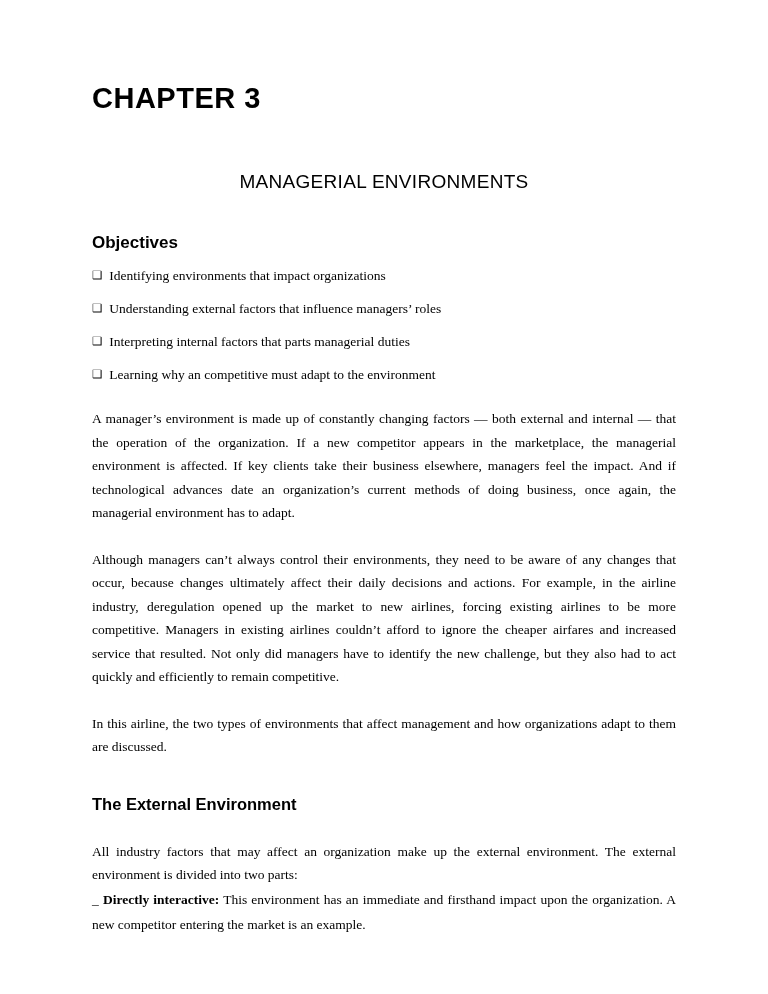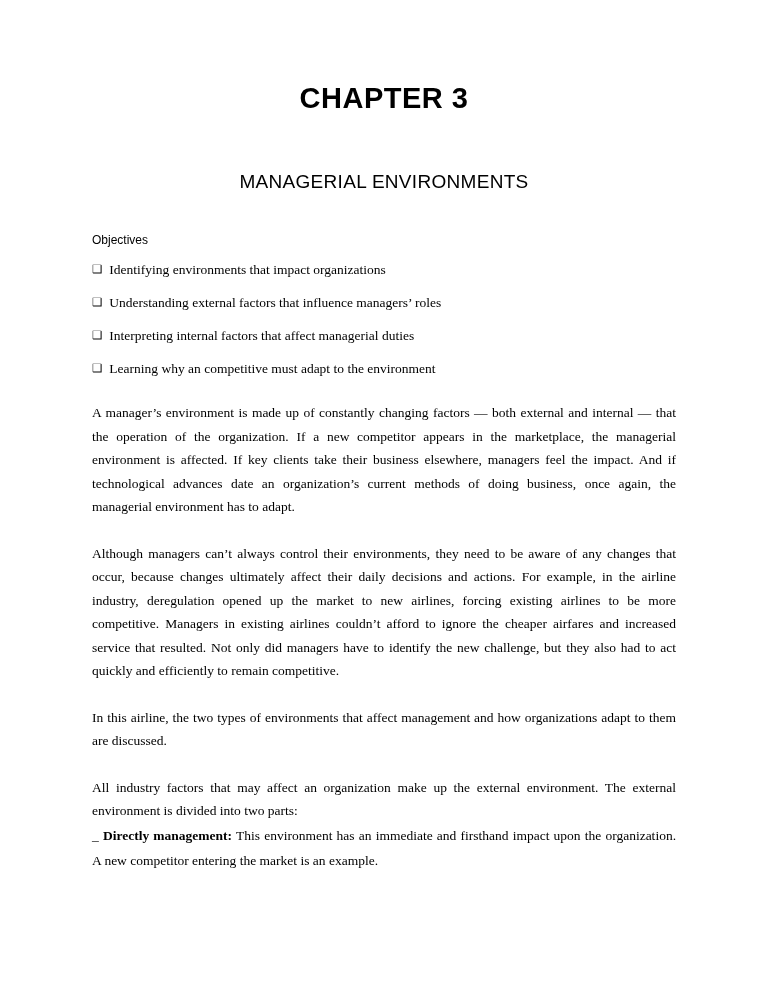--- a/index.html
+++ b/index.html
@@ -16,35 +16,34 @@
     padding: 82px 92px 40px 92px;
     font-family: "Liberation Serif", serif;
     color: #000000;
     overflow: hidden;
   }
   .chapter-title {
     font-family: "Liberation Sans", sans-serif;
     font-weight: bold;
     font-size: 29px;
     letter-spacing: 0.5px;
-    text-align: center;
     margin: 0 0 56px 0;
   }
   .chapter-subtitle {
     font-family: "Liberation Sans", sans-serif;
     font-weight: normal;
     font-size: 19px;
     letter-spacing: 0.3px;
     text-align: center;
     margin: 0 0 40px 0;
   }
   .objectives-heading {
     font-family: "Liberation Sans", sans-serif;
-    font-weight: normal;
-    font-size: 12px;
+    font-weight: bold;
+    font-size: 17px;
     margin: 0 0 15px 0;
   }
   .objective-item {
     font-size: 13.5px;
     margin: 12px 0 17px 0;
   }
   .bullet {
     display: inline-block;
     font-size: 11.5px;
     margin-right: 7px;
@@ -92,30 +91,31 @@
 
   <div class="objectives-heading">Objectives</div>
 
   <div class="objective-item">
     <span class="bullet">❑</span><span>Identifying environments that impact organizations</span>
   </div>
   <div class="objective-item">
     <span class="bullet">❑</span><span>Understanding external factors that influence managers’ roles</span>
   </div>
   <div class="objective-item">
-    <span class="bullet">❑</span><span>Interpreting internal factors that affect managerial duties</span>
+    <span class="bullet">❑</span><span>Interpreting internal factors that parts managerial duties</span>
   </div>
   <div class="objective-item">
     <span class="bullet">❑</span><span>Learning why an competitive must adapt to the environment</span>
   </div>
 
   <p class="body-paragraph spacer-top">A manager’s environment is made up of constantly changing factors — both external and internal — that the operation of the organization. If a new competitor appears in the marketplace, the managerial environment is affected. If key clients take their business elsewhere, managers feel the impact. And if technological advances date an organization’s current methods of doing business, once again, the managerial environment has to adapt.</p>
 
   <p class="body-paragraph">Although managers can’t always control their environments, they need to be aware of any changes that occur, because changes ultimately affect their daily decisions and actions. For example, in the airline industry, deregulation opened up the market to new airlines, forcing existing airlines to be more competitive. Managers in existing airlines couldn’t afford to ignore the cheaper airfares and increased service that resulted. Not only did managers have to identify the new challenge, but they also had to act quickly and efficiently to remain competitive.</p>
 
   <p class="body-paragraph">In this airline, the two types of environments that affect management and how organizations adapt to them are discussed.</p>
 
+  <h3 class="section-heading">The External Environment</h3>
 
   <p class="section-intro">All industry factors that may affect an organization make up the external environment. The external environment is divided into two parts:</p>
 
-  <p class="list-item"><span>_ </span><strong>Directly management:</strong><span> This environment has an immediate and firsthand impact upon the organization. A new competitor entering the market is an example.</span></p>
+  <p class="list-item"><span>_ </span><strong>Directly interactive:</strong><span> This environment has an immediate and firsthand impact upon the organization. A new competitor entering the market is an example.</span></p>
 
 </div>
 
 </body></html>

